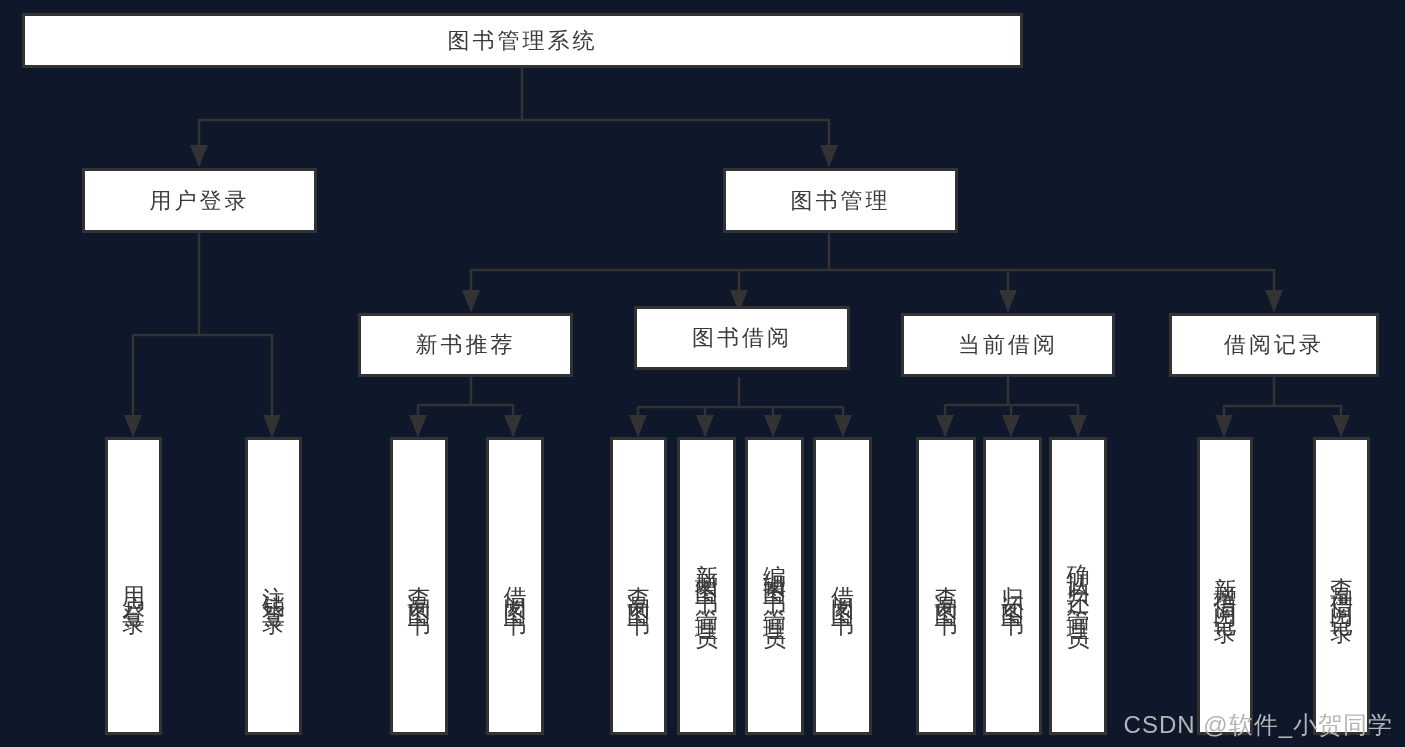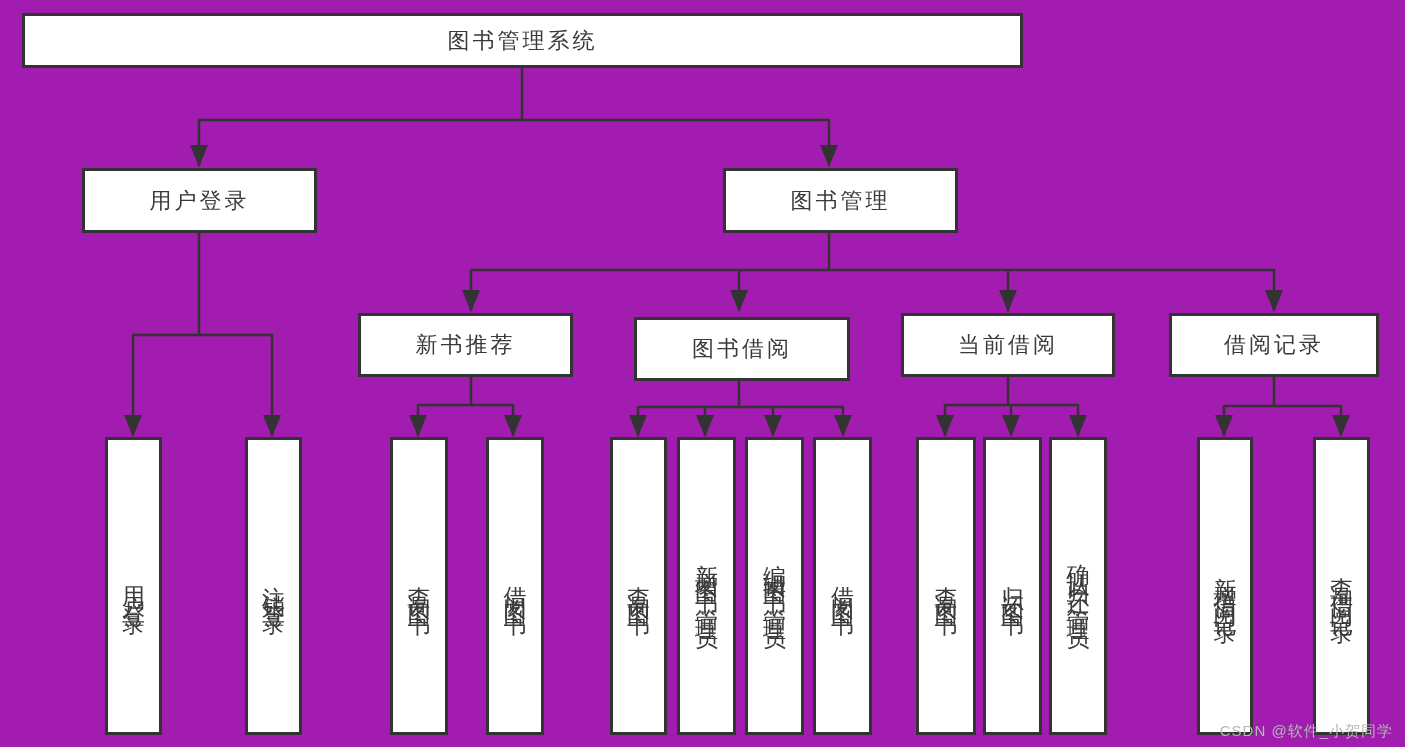--- a/index.html
+++ b/index.html
@@ -1,20 +1,20 @@
 <!DOCTYPE html>
 <html lang="zh"><head>
 <meta charset="utf-8">
 <title>图书管理系统</title>
 <style>
   html,body{margin:0;padding:0;background:#ffffff;}
   .canvas{
     position:relative;
     width:1405px;height:747px;
-    background:#a21caf;
+    background:#0f172a;
     font-family:"Liberation Sans","DejaVu Sans",sans-serif;
     color:#3a3a3a;
     overflow:hidden;
   }
   svg.wires{position:absolute;left:0;top:0;width:1405px;height:747px;}
 
   
   .node{
     position:absolute;
     box-sizing:border-box;
@@ -34,42 +34,42 @@
     display:flex;align-items:center;justify-content:center;
     writing-mode:vertical-lr;
     text-orientation:mixed;
     font-size:23px;letter-spacing:9px;line-height:1;
   }
 
   .n-root{left:22px;top:13px;width:1001px;height:55px;}
   .n-a   {left:82px; top:168px;width:235px;height:65px;}
   .n-b   {left:712px;top:168px;width:235px;height:65px;margin-left:11px;}
   .n-b1  {left:358px; top:313px;width:215px;height:64px;}
-  .n-b2  {left:634px; top:317px;width:216px;height:64px;}
+  .n-b2  {left:634px; top:306px;width:216px;height:64px;}
   .n-b3  {left:901px; top:313px;width:214px;height:64px;}
   .n-b4  {left:1169px;top:313px;width:210px;height:64px;}
 
   .l-a1{left:105px;width:57px;}
   .l-a2{left:245px;width:57px;}
   .l-b1{left:390px;width:58px;}
   .l-b2{left:486px;width:58px;}
   .l-c1{left:610px;width:57px;}
   .l-c2{left:677px;width:59px;}
   .l-c3{left:745px;width:59px;}
   .l-c4{left:813px;width:59px;}
   .l-d1{left:916px;width:60px;}
   .l-d2{left:983px;width:59px;}
   .l-d3{left:1049px;width:58px;}
   .l-e1{left:1197px;width:56px;}
   .l-e2{left:1313px;width:57px;}
 
   .watermark{
     position:absolute;
     right:12px;bottom:6px;
-    font-size:15px;
+    font-size:24px;
     letter-spacing:1px;
     color:#b5b5b5;
     white-space:nowrap;
   }
 </style>
 </head>
 <body>
 
 <div class="canvas">
 

